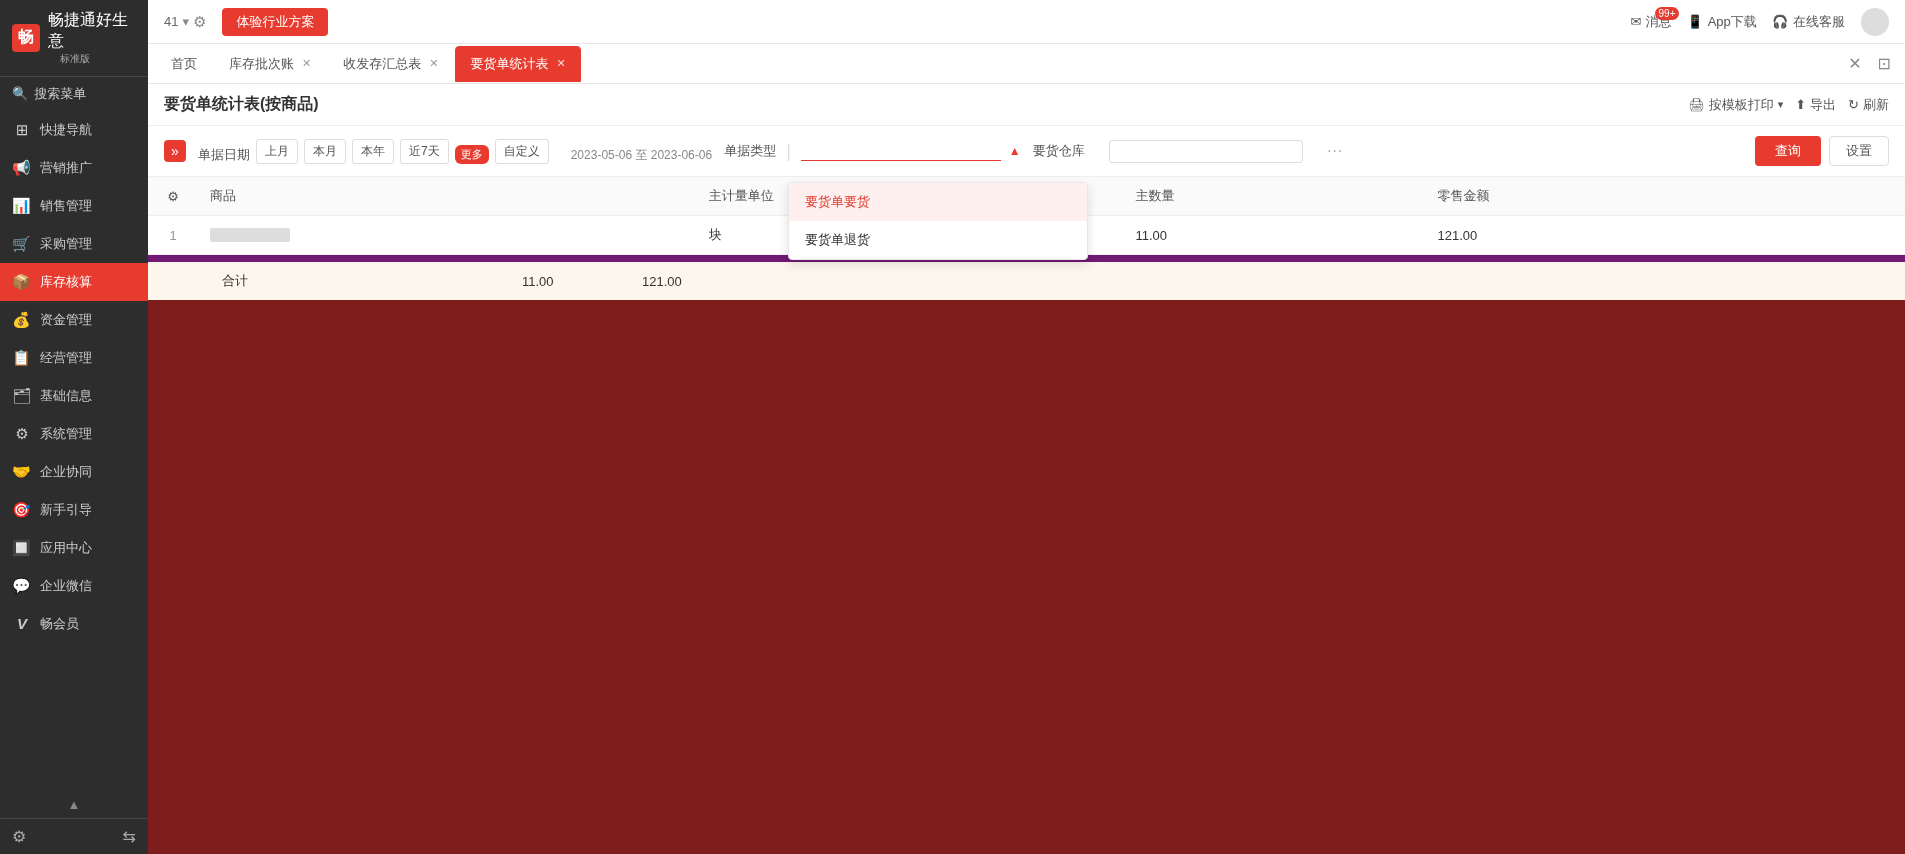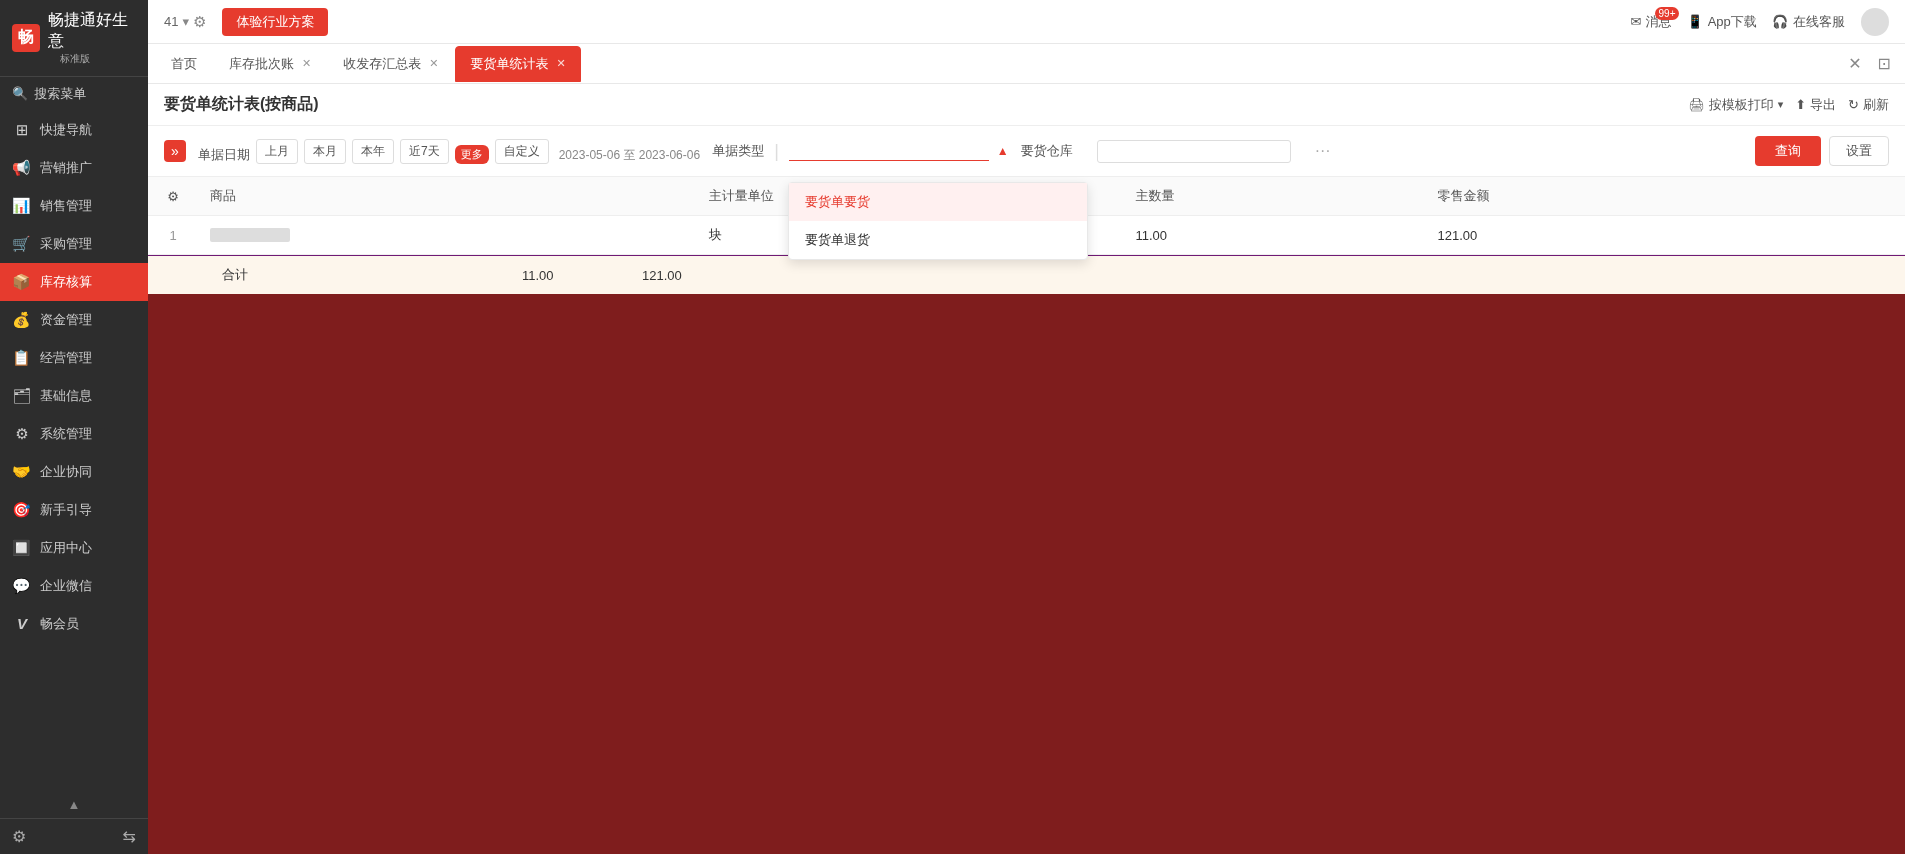--- a/index.html
+++ b/index.html
@@ -293,21 +293,21 @@
       background: #e63b2e;
       color: #fff;
       padding: 2px 6px;
       border-radius: 6px;
       font-size: 11px;
       cursor: pointer;
     }
     .date-input-range {
       font-size: 12px;
       color: #888;
-      margin-left: 4px;
+      margin-left: 16px;
     }
 
     .filter-type-group {
       display: flex;
       align-items: center;
       gap: 8px;
     }
     .filter-type-label { color: #555; white-space: nowrap; font-size: 13px; }
     .filter-type-input {
       border: none;
@@ -425,21 +425,21 @@
       display: inline-block;
       background: #ddd;
       color: transparent;
       border-radius: 2px;
       user-select: none;
     }
 
     
     .table-footer {
       background: #fdf6ec;
-      border-top: 1px solid #701a75;
+      border-top: 7px solid #701a75;
       padding: 10px 12px;
       display: flex;
       align-items: center;
     }
     .footer-label {
       padding: 0 12px;
       color: #333;
       font-size: 13px;
       min-width: 200px;
     }

